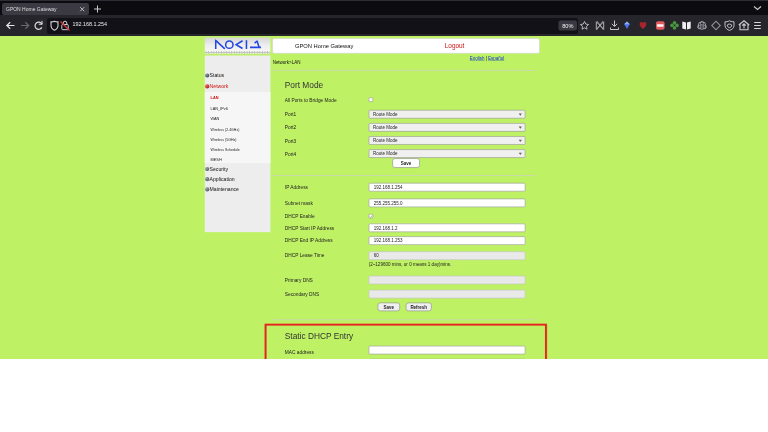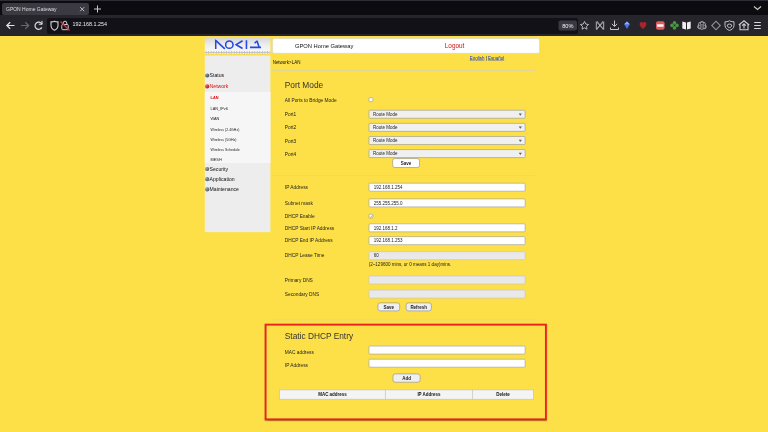--- a/index.html
+++ b/index.html
@@ -9,21 +9,21 @@
 
   
   #tabbar { position:absolute; left:0; top:0; width:768px; height:15px; background:#0c0b10; border-top:1px solid #2e2d36; }
   #tab { position:absolute; left:2px; top:3px; width:87px; height:12px; background:#3b3a43;
     border-radius:2px; color:#ddd; font-size:5px; line-height:12.5px; padding-left:4px; }
   #toolbar { position:absolute; left:0; top:15px; width:768px; height:21px; background:#26252c; }
   #urlbar { position:absolute; left:47px; top:17.5px; width:531px; height:16px; background:#121117; border-radius:2px; }
   #urltext { position:absolute; left:72.5px; top:20.6px; color:#ececec; font-size:5.4px; }
 
   
-  #page { position:absolute; left:0; top:36px; width:768px; height:396px; background:#fde047; overflow:hidden; }
+  #page { position:absolute; left:0; top:36px; width:768px; height:323px; background:#bef264; overflow:hidden; }
   #app { position:absolute; left:0; top:0; width:2400px; height:1238px;
     transform:scale(0.32); transform-origin:0 0; font-family:"Liberation Sans", sans-serif; }
 
   
   #logoband { position:absolute; left:640px; top:5px; width:205px; height:50px;
     background:linear-gradient(#d7d7d7, #ededed 45%, #fafafa); }
   #logozig { position:absolute; left:640px; top:47px; width:205px; height:11px;
     background:radial-gradient(circle at 4px 4px, #bdbdbd 3px, rgba(0,0,0,0) 3.5px);
     background-size:8px 11px; }
   #sidebar { position:absolute; left:640px; top:61px; width:205px; height:552px; background:#ededed; }

